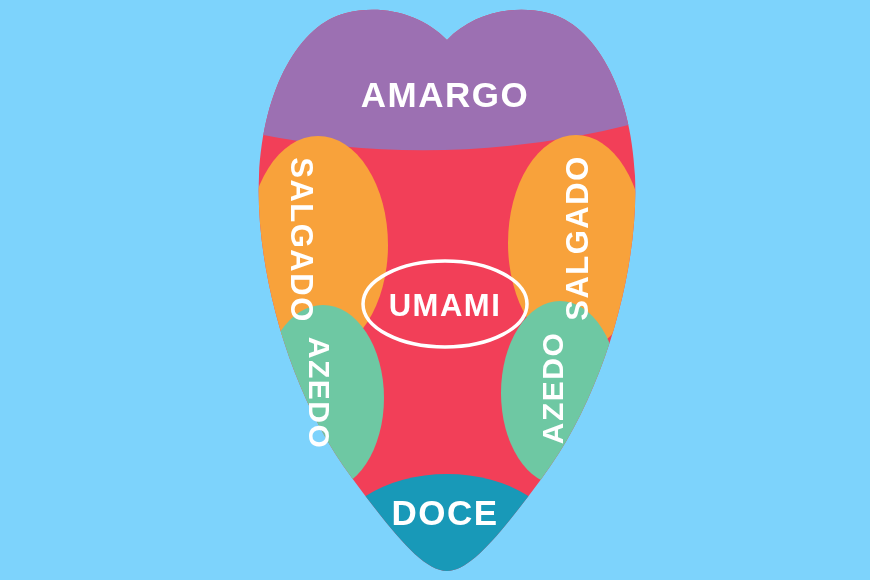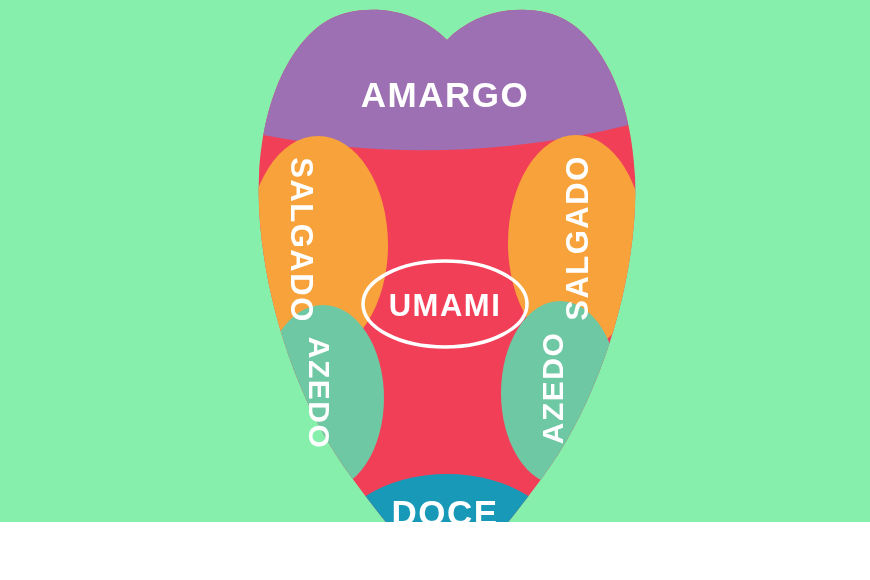--- a/index.html
+++ b/index.html
@@ -3,22 +3,22 @@
 <meta charset="utf-8">
 <style>
   html, body {
     margin: 0;
     padding: 0;
     background: #ffffff;
   }
   .stage {
     position: relative;
     width: 870px;
-    height: 522px;
-    background: #86efac;
+    height: 580px;
+    background: #7dd3fc;
     overflow: hidden;
   }
   .taste-label {
     font-family: "Liberation Sans", sans-serif;
     font-weight: bold;
     fill: #FFFFFF;
     letter-spacing: 1.5px;
   }
   .size-xl { font-size: 35px; }
   .size-lg { font-size: 31px; }

